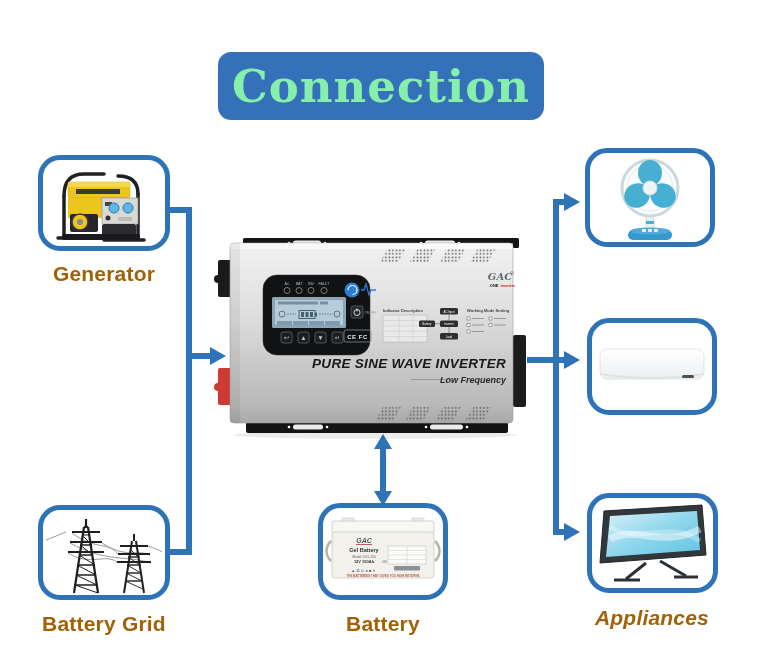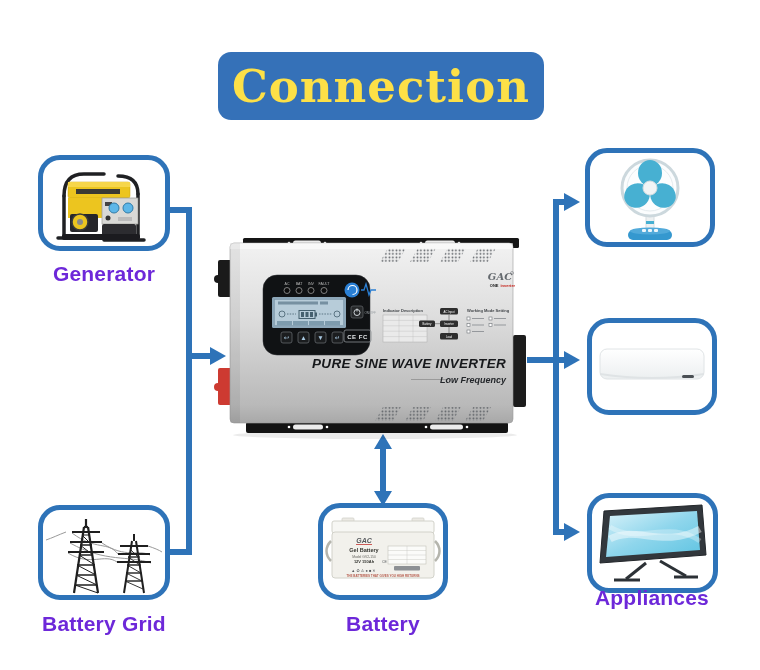--- a/index.html
+++ b/index.html
@@ -7,42 +7,42 @@
     width:760px;height:670px;background:#ffffff;position:relative;overflow:hidden;
     font-family:"Liberation Sans",sans-serif;
   }
   .canvas{position:absolute;inset:0;width:760px;height:670px;}
   .banner{
     position:absolute;left:218px;top:52px;width:326px;height:68px;
     background:#3571b8;border-radius:13px;
     display:flex;align-items:center;justify-content:center;
   }
   .banner span{
-    font-family:"DejaVu Serif",serif;font-weight:700;font-size:45px;color:#fde047;
+    font-family:"DejaVu Serif",serif;font-weight:700;font-size:45px;color:#86efac;
     letter-spacing:1px;
   }
   .connectors{position:absolute;left:0;top:0;}
   .node-box{
     position:absolute;background:#ffffff;border:5px solid #2e73b8;border-radius:22px;
     box-sizing:border-box;display:flex;align-items:center;justify-content:center;
   }
   .node-label{
     position:absolute;width:160px;text-align:center;
-    font-weight:700;font-size:21px;color:#6d28d9;letter-spacing:.2px;
+    font-weight:700;font-size:21px;color:#a16207;letter-spacing:.2px;
   }
   #box-generator{left:38px;top:155px;width:132px;height:96px;}
   #box-utility{left:38px;top:505px;width:132px;height:95px;}
   #box-battery{left:318px;top:503px;width:130px;height:97px;}
   #box-fan{left:585px;top:148px;width:130px;height:99px;}
   #box-ac{left:587px;top:318px;width:130px;height:97px;}
   #box-tv{left:587px;top:493px;width:131px;height:100px;}
   #lbl-generator{left:24px;top:262px;}
   #lbl-utility{left:24px;top:612px;}
   #lbl-battery{left:303px;top:612px;}
-  #lbl-appliances{left:572px;top:586px;}
+  #lbl-appliances{left:572px;top:606px;font-style:italic;}
   .inverter{position:absolute;left:213px;top:235px;width:320px;height:205px;}
   svg{font-family:"Liberation Sans",sans-serif;}
 </style>
 </head>
 <body>
 
 <div class="canvas">
 
   <svg class="connectors" width="760" height="670" viewBox="0 0 760 670">
     <g stroke="#2e73b8" stroke-width="6" fill="none">

